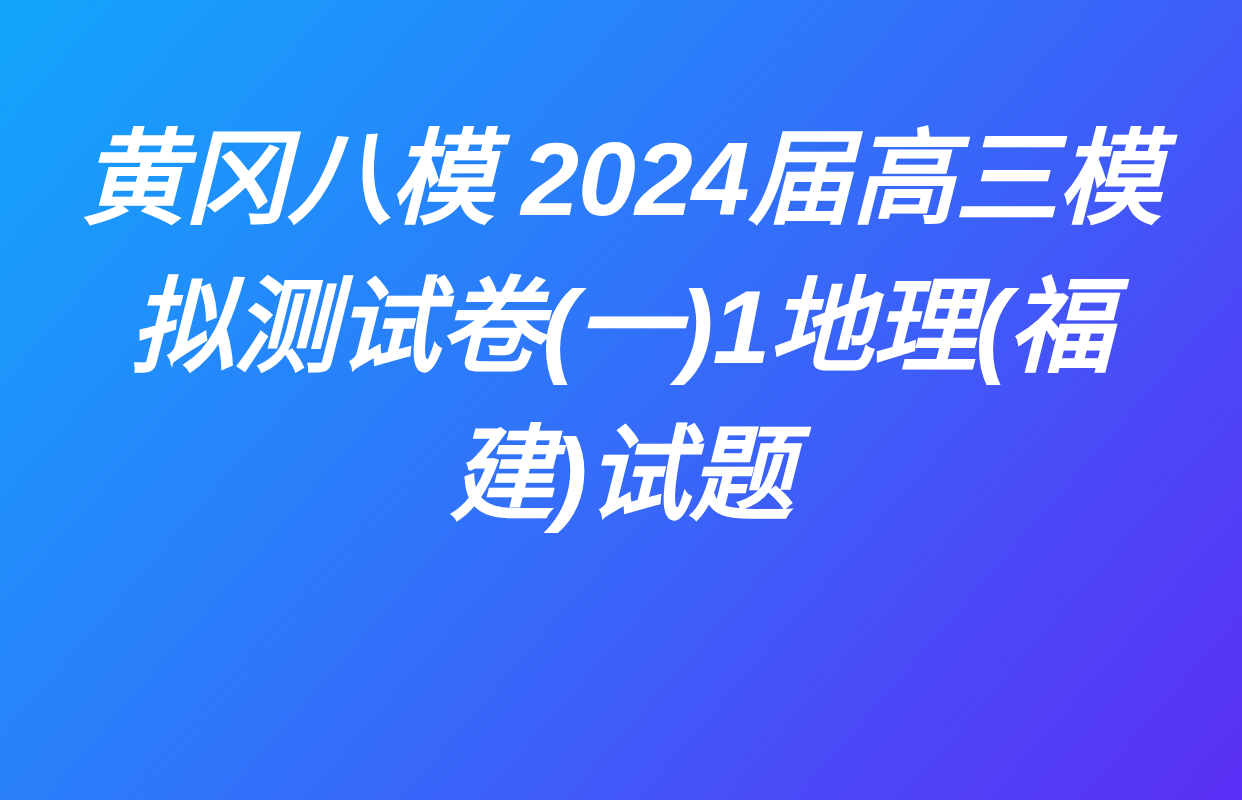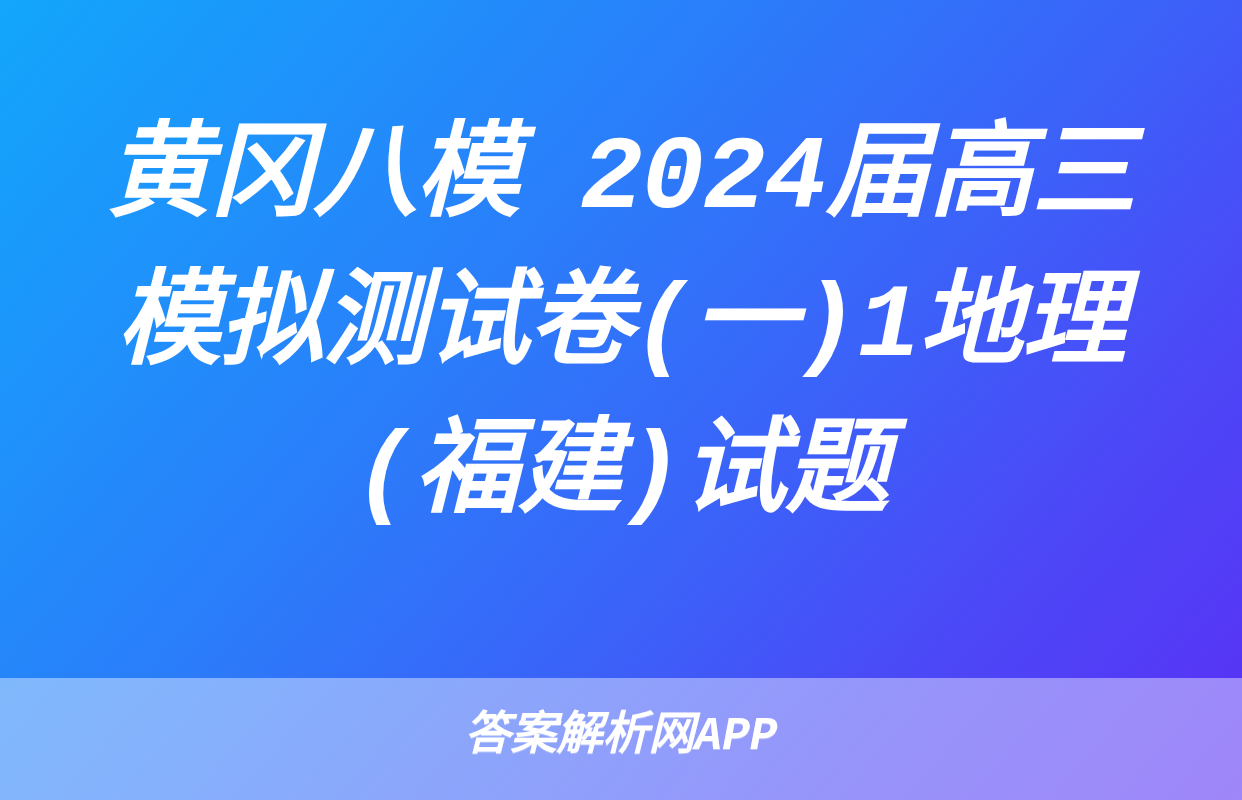--- a/index.html
+++ b/index.html
@@ -7,21 +7,21 @@
     margin: 0;
     padding: 0;
     background: #ffffff;
   }
 
   #card {
     position: relative;
     width: 1242px;
     height: 800px;
     overflow: hidden;
-    font-family: Liberation Mono, monospace;
+    font-family: Liberation Sans, sans-serif;
     
     background:
       linear-gradient(131deg,
         #12a6fb 0%,
         #1c96fb 16%,
         #2a7efa 38%,
         #3b62f9 60%,
         #4c48f7 78%,
         #5a2ff5 100%);
   }
@@ -85,17 +85,14 @@
 </style>
 </head>
 <body>
 
 <div id="card">
 
   <div id="title-block">
     <h1 id="title-text">黄冈八模 2024届高三模拟测试卷(一)1地理(福建)试题</h1>
   </div>
 
-  <div id="footer-band">
-    <p id="watermark">答案解析网APP</p>
-  </div>
 
 </div>
 
 </body></html>

